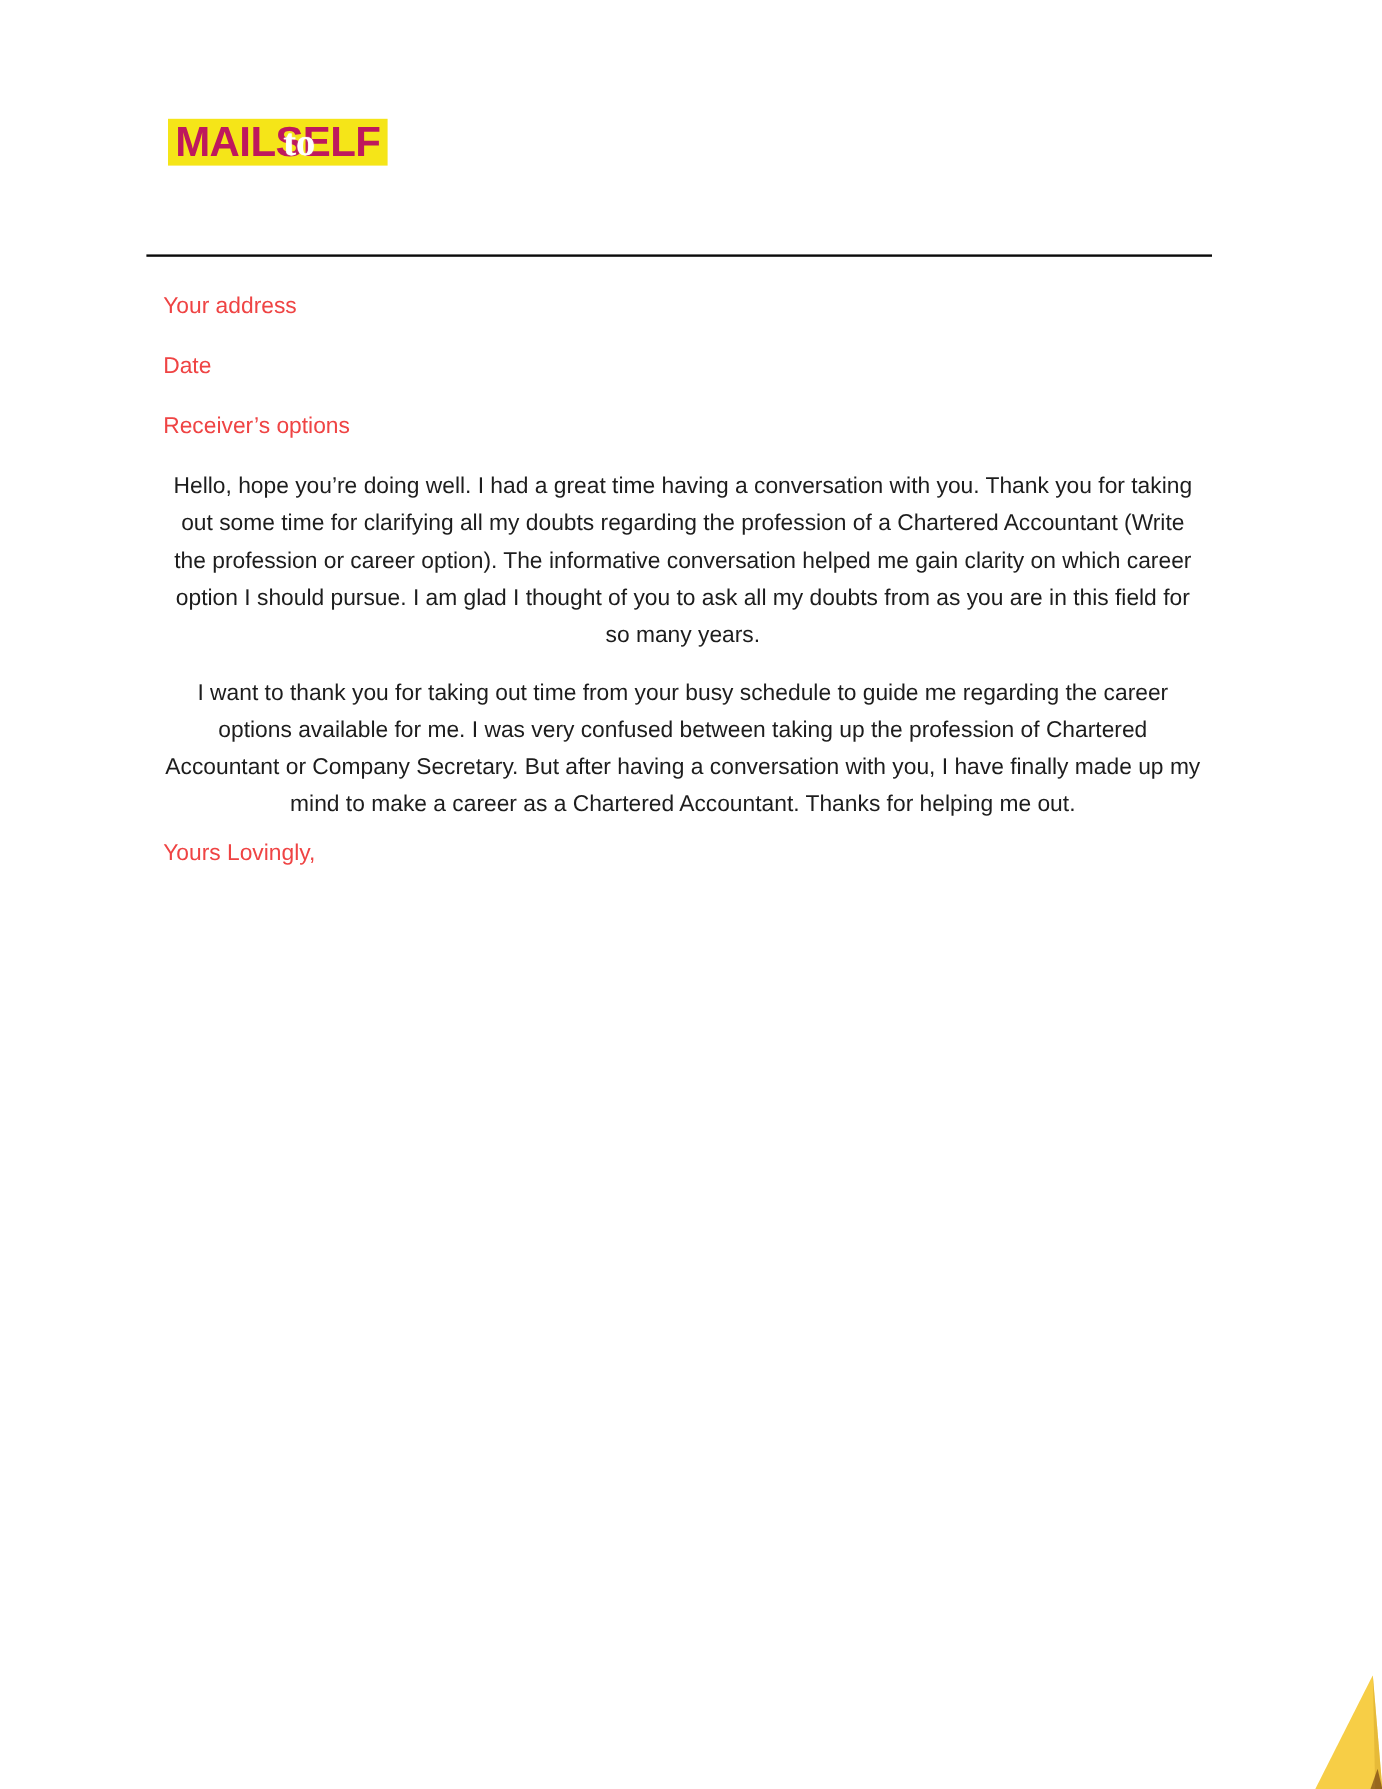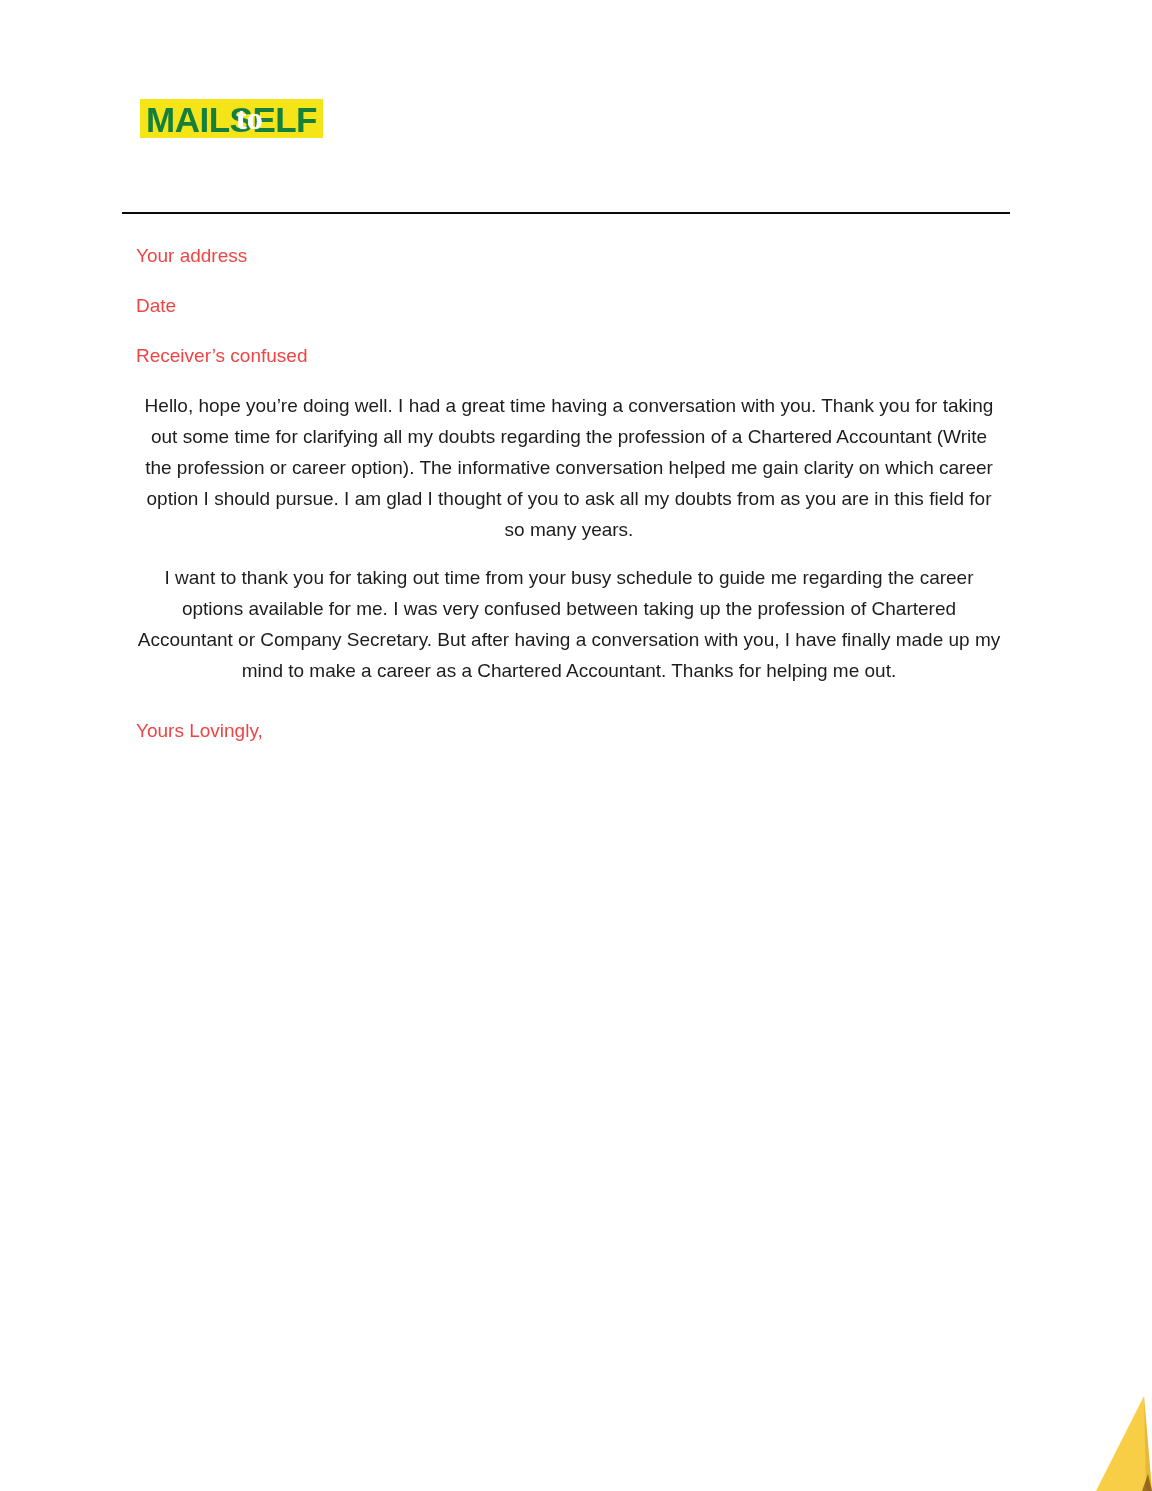--- a/index.html
+++ b/index.html
@@ -34,21 +34,21 @@
     padding: 0 6px 0 6px;
     box-sizing: border-box;
     line-height: 39px;
     white-space: nowrap;
   }
   .logo-main {
     font-family: "Liberation Sans", sans-serif;
     font-weight: bold;
     font-size: 35px;
     letter-spacing: -0.5px;
-    color: #15803d;
+    color: #be185d;
     vertical-align: middle;
     display: inline-block;
     line-height: 39px;
   }
   .logo-to {
     position: absolute;
     left: 96px;
     top: 4px;
     font-family: "Liberation Serif", serif;
     font-weight: bold;
@@ -93,21 +93,21 @@
     text-align: center;
     font-family: "Liberation Sans", sans-serif;
   }
   .salutation {
     margin-bottom: 19px;
   }
   .closing {
     margin-top: 6px;
   }
   .sign-gap {
-    margin-bottom: 29px;
+    margin-bottom: 10px;
   }
 
   
   .corner-wedge {
     position: absolute;
     right: 0;
     bottom: 0;
     width: 70px;
     height: 95px;
     overflow: hidden;
@@ -130,21 +130,21 @@
   </div>
 
   <div class="divider"></div>
 
   <div class="letter">
 
     <p class="line">Your address</p>
 
     <p class="line">Date</p>
 
-    <p class="line">Receiver’s confused</p>
+    <p class="line">Receiver’s options</p>
 
 
     <p class="para">Hello, hope you’re doing well. I had a great time having a conversation with you. Thank you for taking out some time for clarifying all my doubts regarding the profession of a Chartered Accountant (Write the profession or career option). The informative conversation helped me gain clarity on which career option I should pursue. I am glad I thought of you to ask all my doubts from as you are in this field for so many years.</p>
 
     <p class="para sign-gap">I want to thank you for taking out time from your busy schedule to guide me regarding the career options available for me. I was very confused between taking up the profession of Chartered Accountant or Company Secretary. But after having a conversation with you, I have finally made up my mind to make a career as a Chartered Accountant. Thanks for helping me out.</p>
 
     <p class="line closing">Yours Lovingly,</p>
 
 
   </div>

